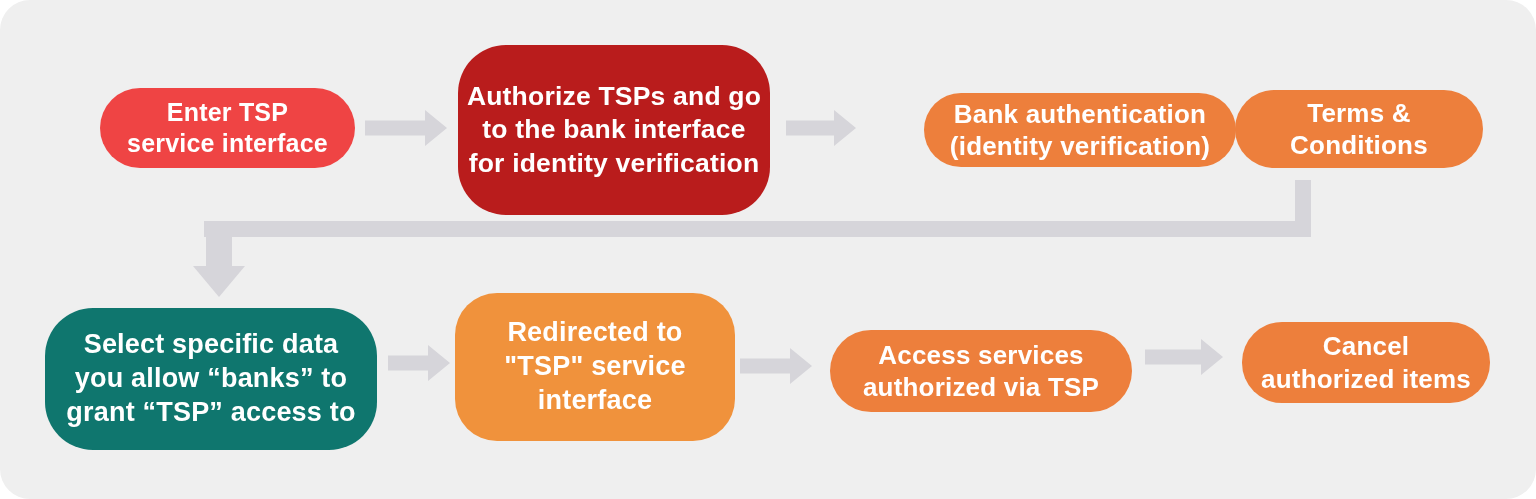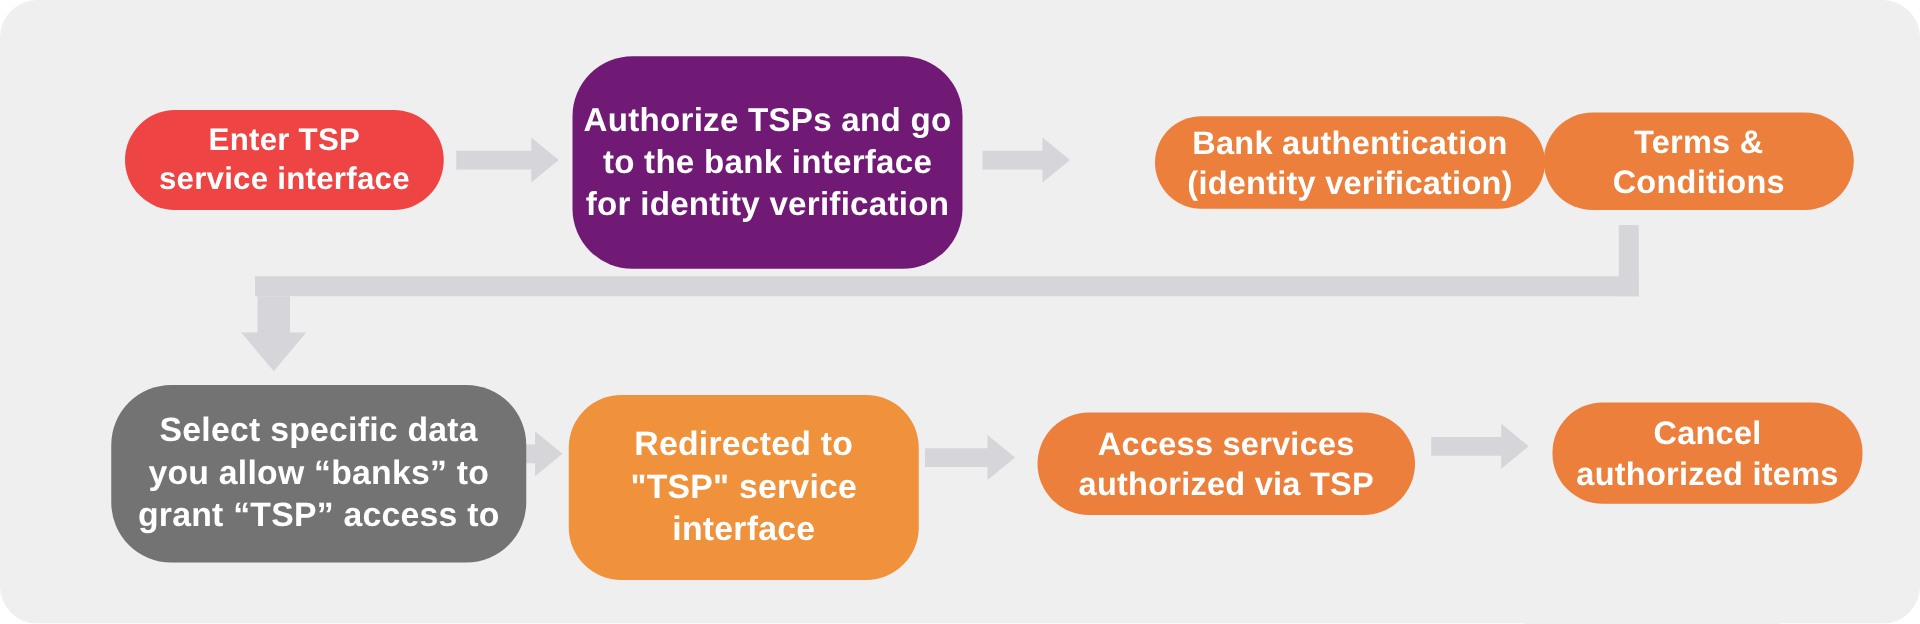--- a/index.html
+++ b/index.html
@@ -32,21 +32,21 @@
     font-weight: 700;
     white-space: pre-line;
     line-height: 1.25;
     letter-spacing: 0.2px;
   }
   .b1 { left: 100px;  top: 88px;  width: 255px; height: 80px;  border-radius: 40px; font-size: 25px; }
   .b2 { left: 458px;  top: 45px;  width: 312px; height: 170px; border-radius: 48px; font-size: 26.5px; }
   .b3 { left: 924px;  top: 93px;  width: 312px; height: 74px;  border-radius: 37px; font-size: 26px; }
   .b4 { left: 1235px; top: 90px;  width: 248px; height: 78px;  border-radius: 39px; font-size: 26px; }
   .b5 { left: 45px;   top: 308px; width: 332px; height: 142px; border-radius: 48px; font-size: 27px; }
-  .b6 { left: 455px;  top: 316px; width: 280px; height: 148px; border-radius: 42px; font-size: 27px; }
+  .b6 { left: 455px;  top: 293px; width: 280px; height: 148px; border-radius: 42px; font-size: 27px; }
   .b7 { left: 830px;  top: 330px; width: 302px; height: 82px;  border-radius: 41px; font-size: 26px; }
   .b8 { left: 1242px; top: 322px; width: 248px; height: 81px;  border-radius: 40px; font-size: 26px; }
 </style>
 </head>
 <body>
 
 <div class="canvas">
 
   <div class="panel" style="background: rgb(239, 239, 239);"></div>
 
@@ -62,31 +62,31 @@
         <rect x="204" y="221" width="1107" height="16"></rect>
         <rect x="206" y="237" width="26" height="31"></rect>
         <polygon points="193,266 245,266 219,297"></polygon>
       </g>
     </g>
   </svg>
 
   <div class="box b1" style="background: #ef4444;">Enter TSP
 service interface</div>
 
-  <div class="box b2" style="background: #701a75;">Authorize TSPs and go
+  <div class="box b2" style="background: #b91c1c;">Authorize TSPs and go
 to the bank interface
 for identity verification</div>
 
   <div class="box b3" style="background: rgb(237, 127, 60);">Bank authentication
 (identity verification)</div>
 
   <div class="box b4" style="background: rgb(237, 127, 60);">Terms &amp;
 Conditions</div>
 
-  <div class="box b5" style="background: #737373; margin-left: 44px;">Select specific data
+  <div class="box b5" style="background: #0f766e;">Select specific data
 you allow “banks” to
 grant “TSP” access to</div>
 
   <div class="box b6" style="background: rgb(240, 146, 60);">Redirected to
 "TSP" service
 interface</div>
 
   <div class="box b7" style="background: rgb(237, 127, 60);">Access services
 authorized via TSP</div>
 

